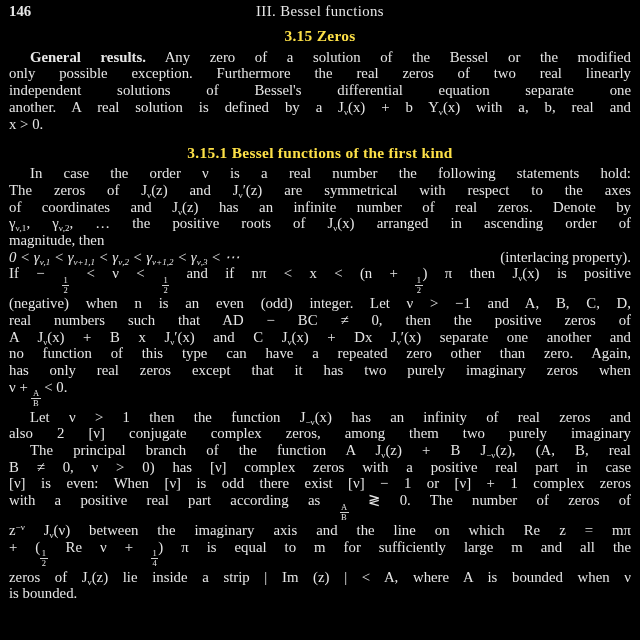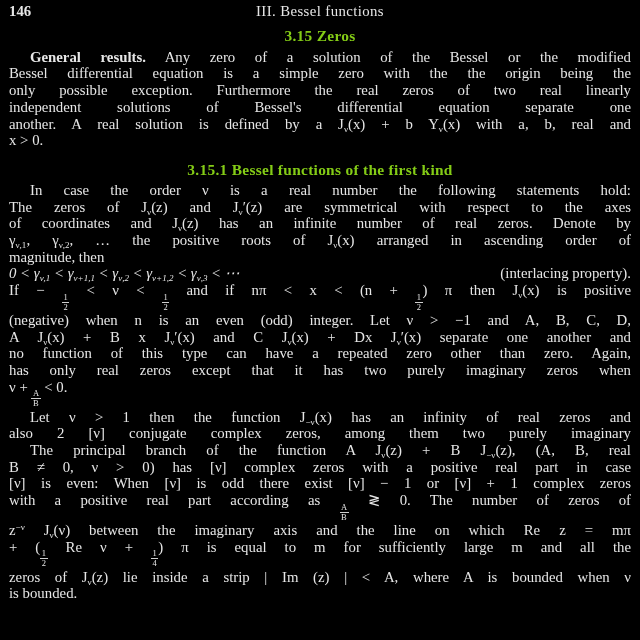--- a/index.html
+++ b/index.html
@@ -8,21 +8,21 @@
     background:#000;color:#e6e6e6;
     font-family:"Liberation Serif","DejaVu Serif",serif;
     font-size:14.8px;line-height:16.7px;
     padding:3px 9px;overflow:hidden;
   }
   .pagehead{display:grid;grid-template-columns:1fr auto 1fr;margin-bottom:3px;gap:21px;}
   .pnum{font-weight:bold;justify-self:start;}
   .ptitle{justify-self:center;letter-spacing:0.4px;}
   h1,h2{
     font-size:15.4px;font-weight:bold;text-align:center;
-    margin:7px 0 5px;color:#84cc16;letter-spacing:0.3px;line-height:17px;
+    margin:7px 0 5px;color:#fde047;letter-spacing:0.3px;line-height:17px;
   }
   h2{margin:12px 0 4px;}
   .ln{text-align:justify;}
   .j{text-align-last:justify;-moz-text-align-last:justify;}
   .ind{text-indent:21px;}
   .last{text-align:left;text-align-last:left;-moz-text-align-last:left;}
   .lead{font-weight:bold;}
   sub,sup{font-size:9px;line-height:0;}
   sub{vertical-align:-3px;}
   sup{vertical-align:5px;}
@@ -43,21 +43,20 @@
   <header class="pagehead">
     <span class="pnum">146</span>
     <span class="ptitle">III. Bessel functions</span>
     <span></span>
   </header>
 
   <h1>3.15 Zeros</h1>
 
   <section>
     <div class="ln j ind"><b class="lead">General results.</b><span> Any zero of a solution of the Bessel or the modified</span></div>
-    <div class="ln j">Bessel differential equation is a simple zero with the the origin being the</div>
     <div class="ln j">only possible exception. Furthermore the real zeros of two real linearly</div>
     <div class="ln j">independent solutions of Bessel's differential equation separate one</div>
     <div class="ln j">another. A real solution is defined by a J<sub>ν</sub>(x) + b Y<sub>ν</sub>(x) with a, b, real and</div>
     <div class="ln last">x &gt; 0.</div>
   </section>
 
   <h2>3.15.1 Bessel functions of the first kind</h2>
 
   <section>
     <div class="ln j ind">In case the order ν is a real number the following statements hold:</div>
@@ -77,20 +76,21 @@
           <span class="fn">1</span>
           <span class="fd">2</span>
         </span> &lt; ν &lt; <span class="frac">
           <span class="fn">1</span>
           <span class="fd">2</span>
         </span> and if nπ &lt; x &lt; (n + <span class="frac">
           <span class="fn">1</span>
           <span class="fd">2</span>
         </span>) π then J<sub>ν</sub>(x) is positive</div>
     <div class="ln j">(negative) when n is an even (odd) integer. Let ν &gt; −1 and A, B, C, D,</div>
+    <div class="ln j">real numbers such that AD − BC ≠ 0, then the positive zeros of</div>
     <div class="ln j">A J<sub>ν</sub>(x) + B x J<sub>ν</sub>′(x) and C J<sub>ν</sub>(x) + Dx J<sub>ν</sub>′(x) separate one another and</div>
     <div class="ln j">no function of this type can have a repeated zero other than zero. Again,</div>
     <div class="ln j">has only real zeros except that it has two purely imaginary zeros when</div>
     <div class="ln last">ν + <span class="frac">
           <span class="fn">A</span>
           <span class="fd">B</span>
         </span> &lt; 0.</div>
   </section>
 
   <section>

